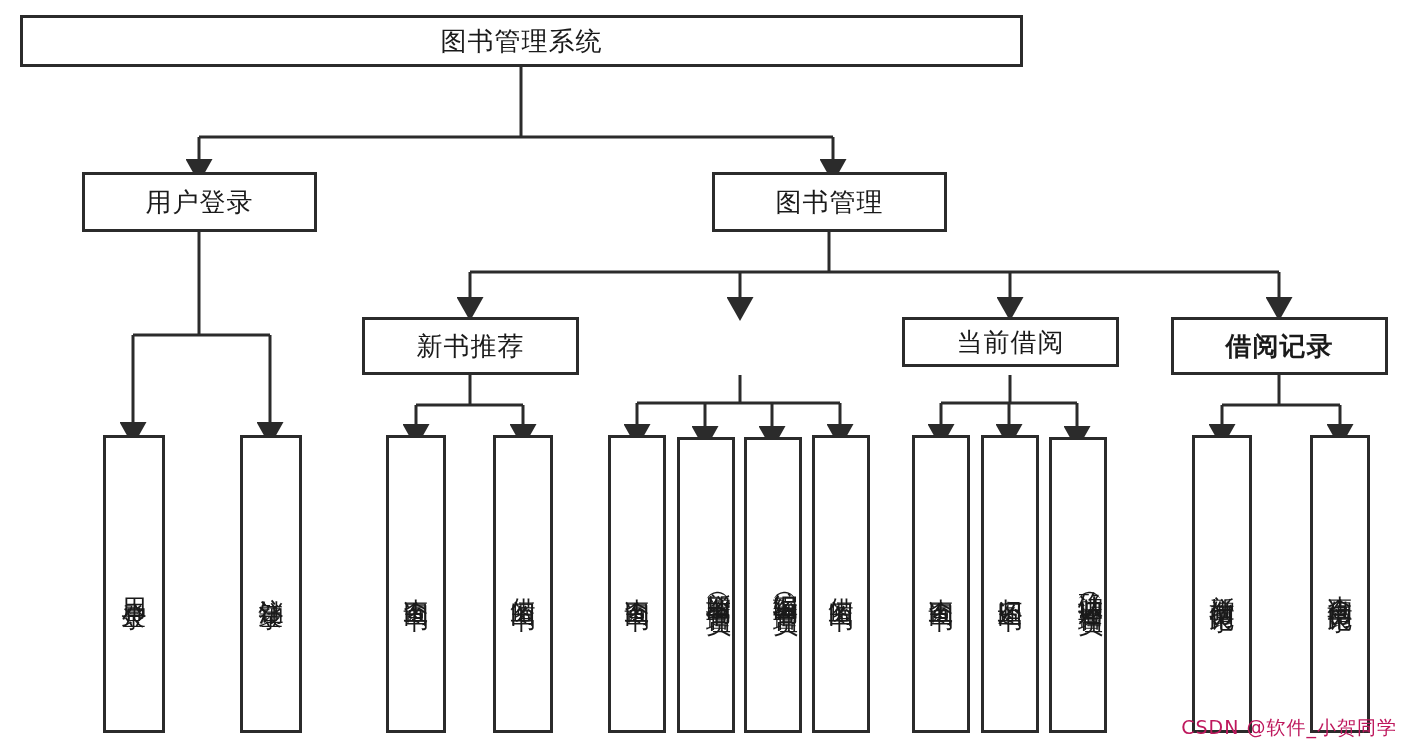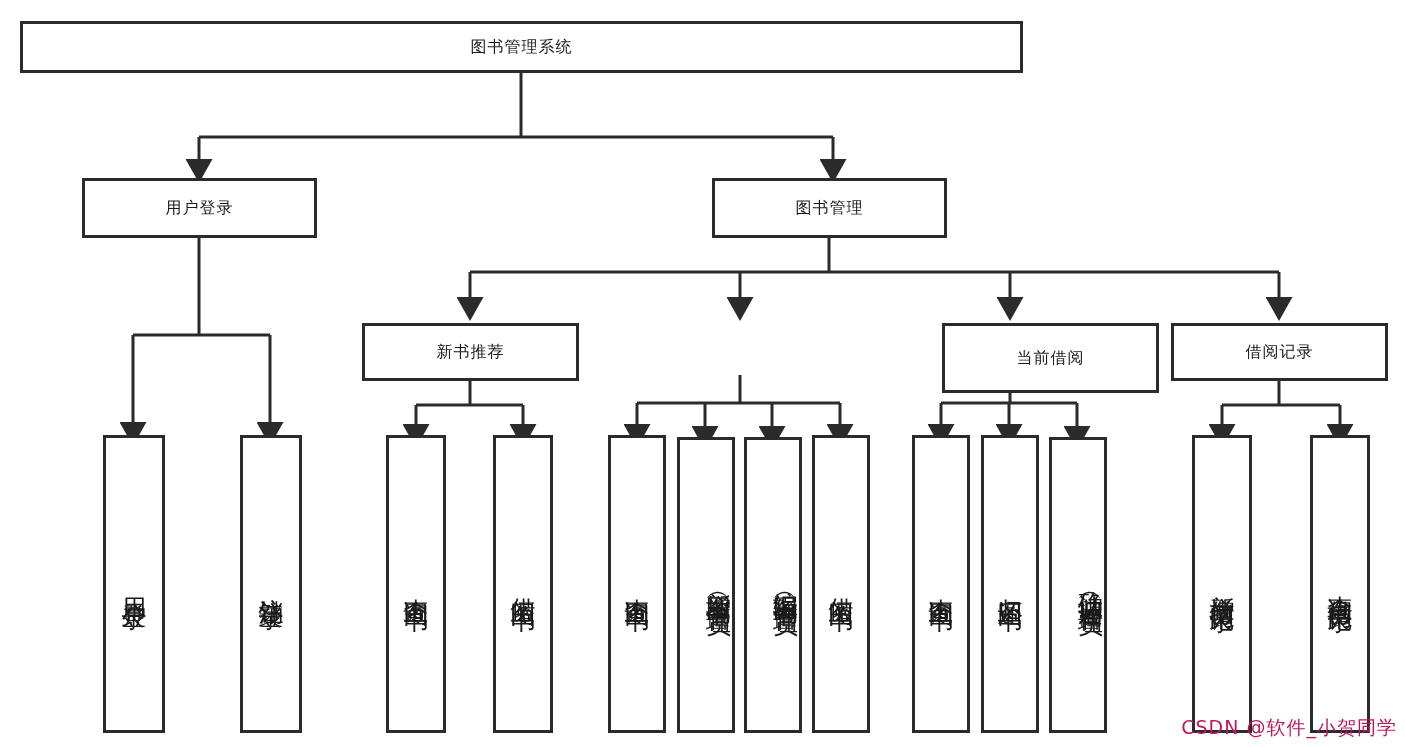--- a/index.html
+++ b/index.html
@@ -4,21 +4,21 @@
 <style>
   html,body{margin:0;padding:0;background:#ffffff;}
   body{width:1405px;height:747px;overflow:hidden;
        font-family:"DejaVu Sans","Liberation Sans",sans-serif;}
   #stage{position:relative;width:1405px;height:747px;background:#fff;}
   #wires{position:absolute;left:0;top:0;width:1405px;height:747px;}
 
   .node{position:absolute;background:#ffffff;border:3px solid #2b2b2b;
         box-sizing:border-box;display:flex;align-items:center;
         justify-content:center;color:#1a1a1a;}
-  .node.h{font-size:16px;letter-spacing:1px;margin-top:6px;}
+  .node.h{font-size:26px;letter-spacing:1px;}
 
   
   .node.v{writing-mode:vertical-rl;text-orientation:upright;
           font-size:25px;line-height:1.08;letter-spacing:3px;
           padding:6px 0;}
   .node.v.topalign{align-items:flex-start;justify-content:center;}
 
   #watermark{position:absolute;right:8px;bottom:6px;font-size:19px;
              color:#be185d;letter-spacing:1px;white-space:nowrap;
              pointer-events:none;}
@@ -77,22 +77,22 @@
       <path d="M1340,405 L1340,427" marker-end="url(#ar)"></path>
     </g>
   </svg>
 
   <div class="node h" style="left:20px;top:15px;width:1003px;height:52px;">图书管理系统</div>
 
   <div class="node h" style="left:82px;top:172px;width:235px;height:60px;">用户登录</div>
   <div class="node h" style="left:712px;top:172px;width:235px;height:60px;">图书管理</div>
 
   <div class="node h" style="left:362px;top:317px;width:217px;height:58px;">新书推荐</div>
-  <div class="node h" style="left:942px;top:317px;width:217px;height:70px;">当前借阅</div>
-  <div class="node h" style="left:1171px;top:317px;width:217px;height:58px;">借阅记录</div>
+  <div class="node h" style="left:902px;top:317px;width:217px;height:50px;">当前借阅</div>
+  <div class="node h" style="left:1171px;top:317px;width:217px;height:58px;font-weight:bold;">借阅记录</div>
 
   <div class="node v" style="left:103px;top:435px;width:62px;height:298px;">用户登录</div>
   <div class="node v" style="left:240px;top:435px;width:62px;height:298px;">注销登录</div>
 
   <div class="node v" style="left:386px;top:435px;width:60px;height:298px;">查询图书</div>
   <div class="node v" style="left:493px;top:435px;width:60px;height:298px;">借阅图书</div>
 
   <div class="node v" style="left:608px;top:435px;width:58px;height:298px;">查询图书</div>
   <div class="node v topalign" style="left:677px;top:437px;width:58px;height:296px;">新增图书（管理员）</div>
   <div class="node v topalign" style="left:744px;top:437px;width:58px;height:296px;">编辑图书（管理员）</div>

